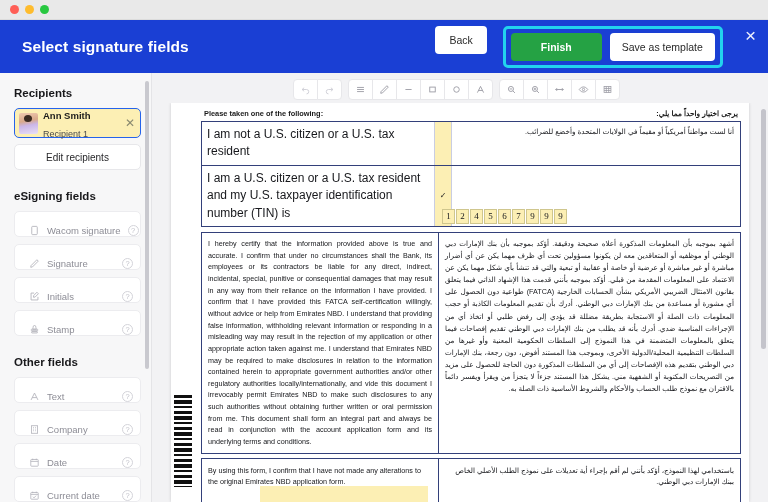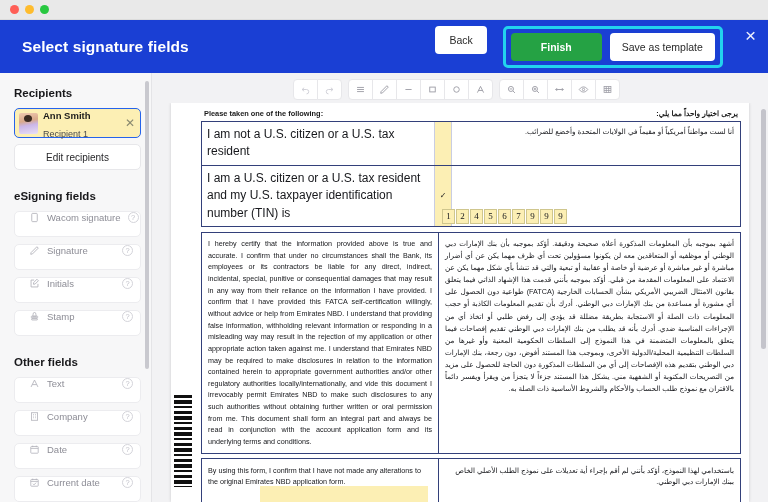--- a/index.html
+++ b/index.html
@@ -176,21 +176,21 @@
     font-weight: bold;
     color: #18181b;
     margin: 20px 0 9px 0;
   }
   .field-item {
     height: 26px;
     background: #ffffff;
     border: 1px solid #ececef;
     border-radius: 5px;
     display: flex;
-    align-items: flex-start;
+    align-items: flex-end;
     padding: 0 7px 0 14px;
     margin-bottom: 7px;
     gap: 7px;
     cursor: pointer;
   }
   .field-label {
     font-size: 9.5px;
     color: #8d8d96;
     white-space: nowrap;
   }

